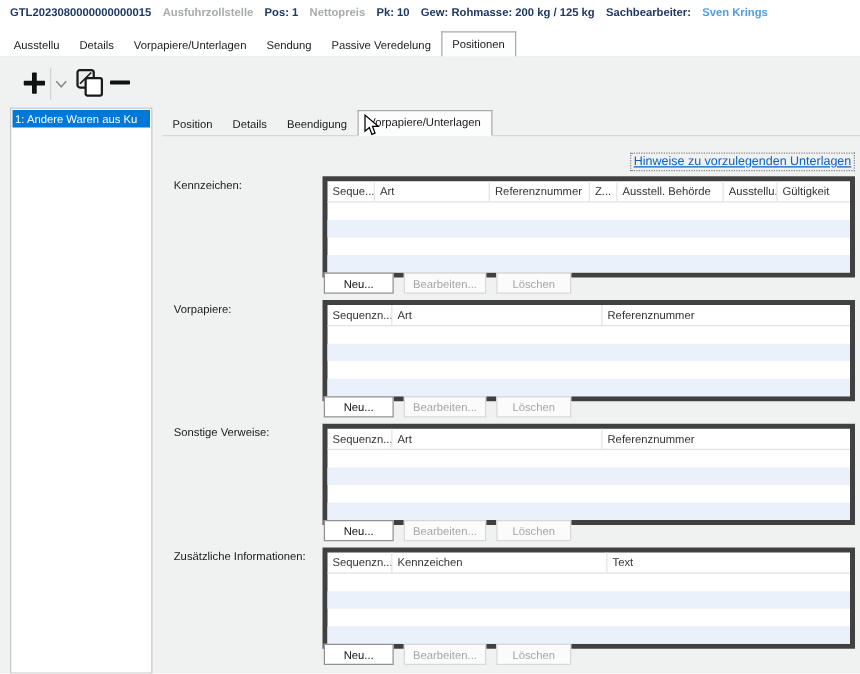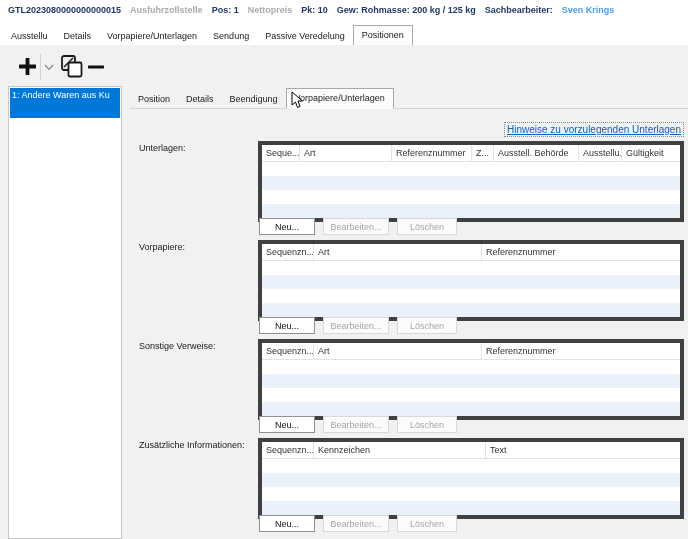--- a/index.html
+++ b/index.html
@@ -25,21 +25,21 @@
   
   .content-bg{position:absolute;top:45px;left:0;width:688px;height:494px;background:#f0f1f1;}
 
   
   .icon-btn{position:absolute;cursor:pointer;line-height:0;}
   .tool-divider{position:absolute;left:40px;top:54px;width:1px;height:26px;background:#d2d2d2;}
 
   
   .listpanel{position:absolute;left:8px;top:86px;width:114px;height:453px;background:#fff;
              border:1px solid #c6c6c6;box-sizing:border-box;}
-  .listitem-selected{margin:1px;height:30px;line-height:14px;background:#0078d7;color:#fff;
+  .listitem-selected{margin:1px;height:14px;line-height:14px;background:#0078d7;color:#fff;
              font-size:9px;padding-left:2px;white-space:nowrap;overflow:hidden;}
 
   
   .hint-link{position:absolute;top:122px;right:4px;font-size:10px;color:#0a62c2;
              text-decoration:underline;border:1px dotted #8a8a8a;padding:1px 2px;cursor:pointer;
              background:transparent;}
 
   
   .sec-label{position:absolute;left:139px;font-size:9px;color:#1a1a1a;}
 
@@ -121,21 +121,21 @@
 
   <div class="tabstrip innertabs">
     <div class="tab">Position</div>
     <div class="tab">Details</div>
     <div class="tab">Beendigung</div>
     <div class="tab active">Vorpapiere/Unterlagen</div>
   </div>
 
   <span class="hint-link">Hinweise zu vorzulegenden Unterlagen</span>
 
-  <div class="sec-label" style="top:143px;">Unterlagen:</div>
+  <div class="sec-label" style="top:143px;">Kennzeichen:</div>
   <div class="tbl" style="top:141px;">
     <div class="thead">
       <div class="th" style="width:38px;">Seque...</div>
       <div class="th" style="width:92px;">Art</div>
       <div class="th" style="width:80px;">Referenznummer</div>
       <div class="th" style="width:22px;">Z...</div>
       <div class="th" style="width:85px;">Ausstell. Behörde</div>
       <div class="th" style="width:43px;">Ausstellu...</div>
       <div class="th" style="flex:1;">Gültigkeit</div>
     </div>

